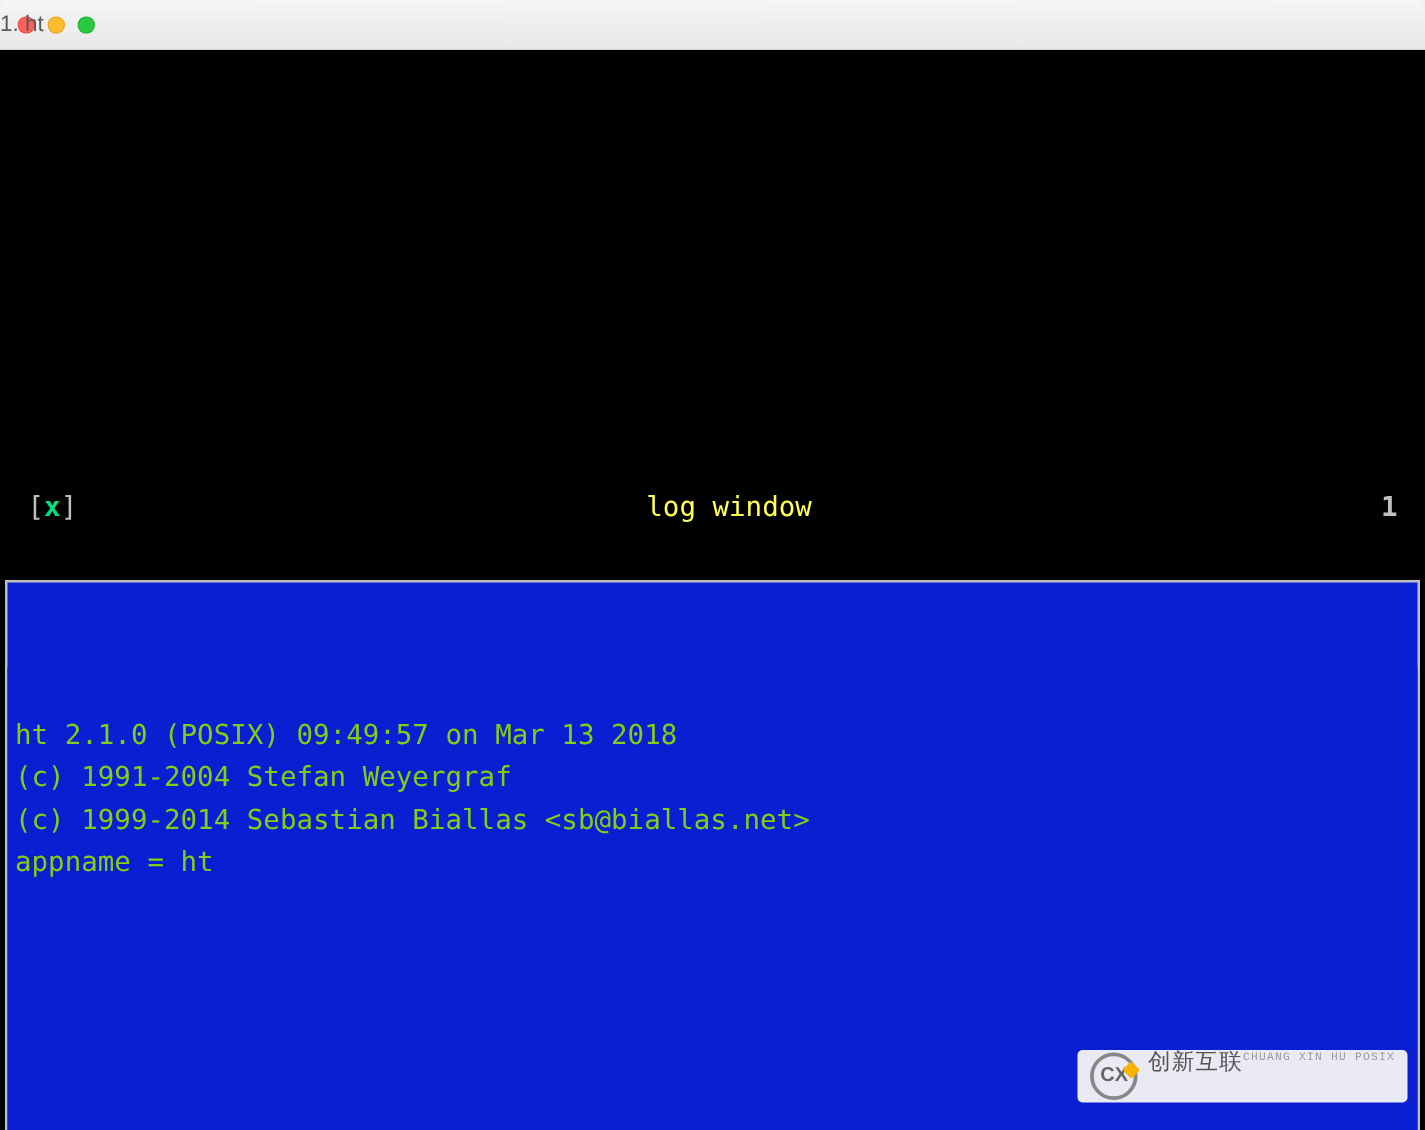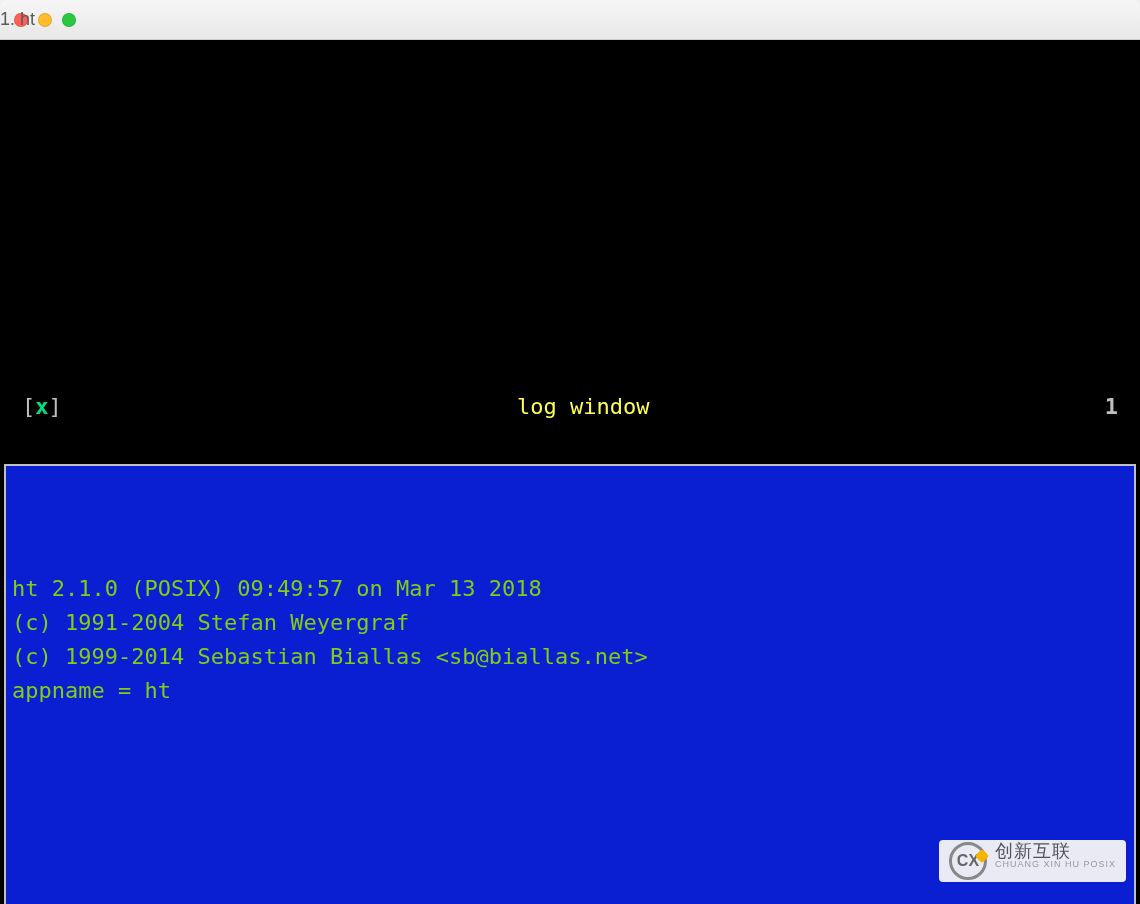--- a/index.html
+++ b/index.html
@@ -119,21 +119,21 @@
     border: 3px solid #888; border-radius: 50%;
     display:flex; align-items:center; justify-content:center;
     font-weight:bold; color:#666; font-size:16px;
     position: relative;
   }
   .watermark .logo-circle::after{
     content:""; position:absolute; right:-3px; top:6px;
     width:10px; height:10px; background:#f5b400; border-radius:2px;
     transform: rotate(45deg);
   }
-  .watermark .cntext { display:flex; flex-direction:column; line-height:1; }
+  .watermark .cntext { display:flex; line-height:1;font-family:Liberation Mono, monospace; }
   .watermark .cn-big { font-size:18px; color:#555; letter-spacing:1px;}
   .watermark .cn-small { font-size:9px; color:#999; letter-spacing:1px;}
 
   .menubar, .fnbar, .blue-content, .box-title-overlay { font-family: "Menlo","Consolas",monospace; }
 </style>
 </head>
 <body>
 
 <div class="titlebar">
   <div class="traffic-lights">

